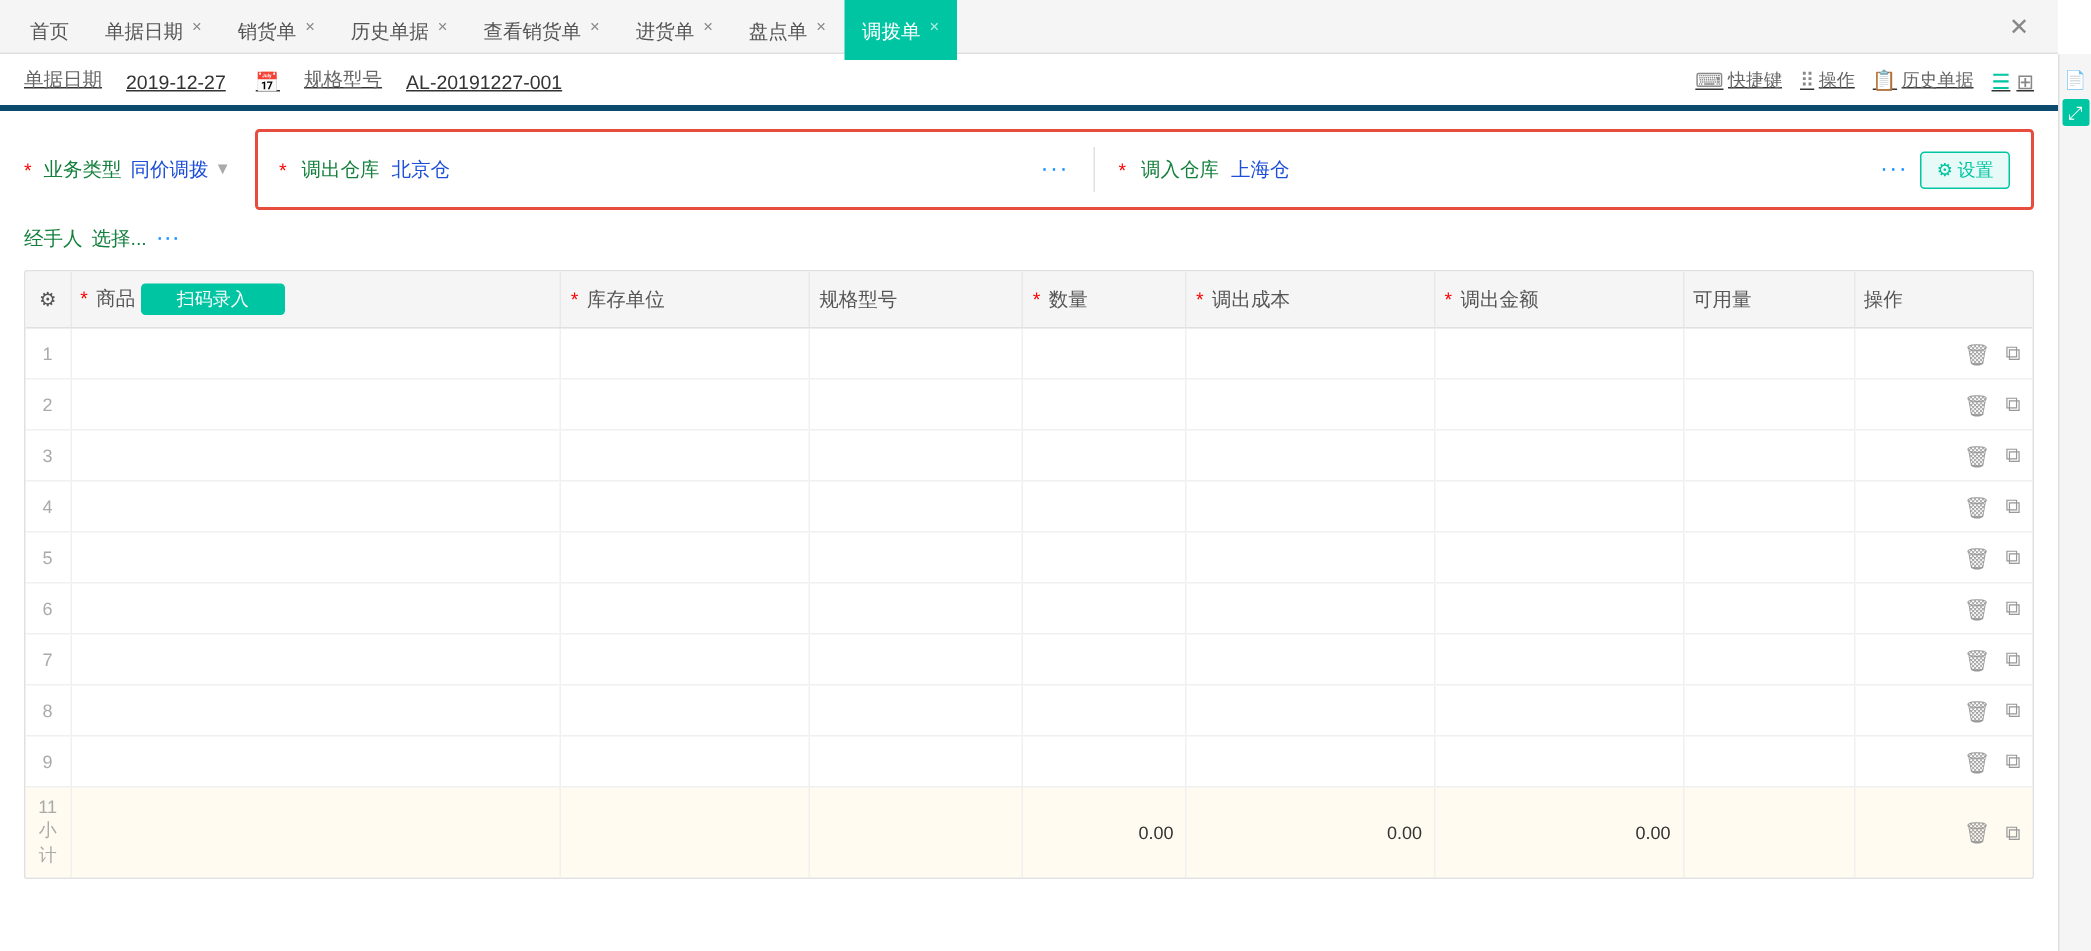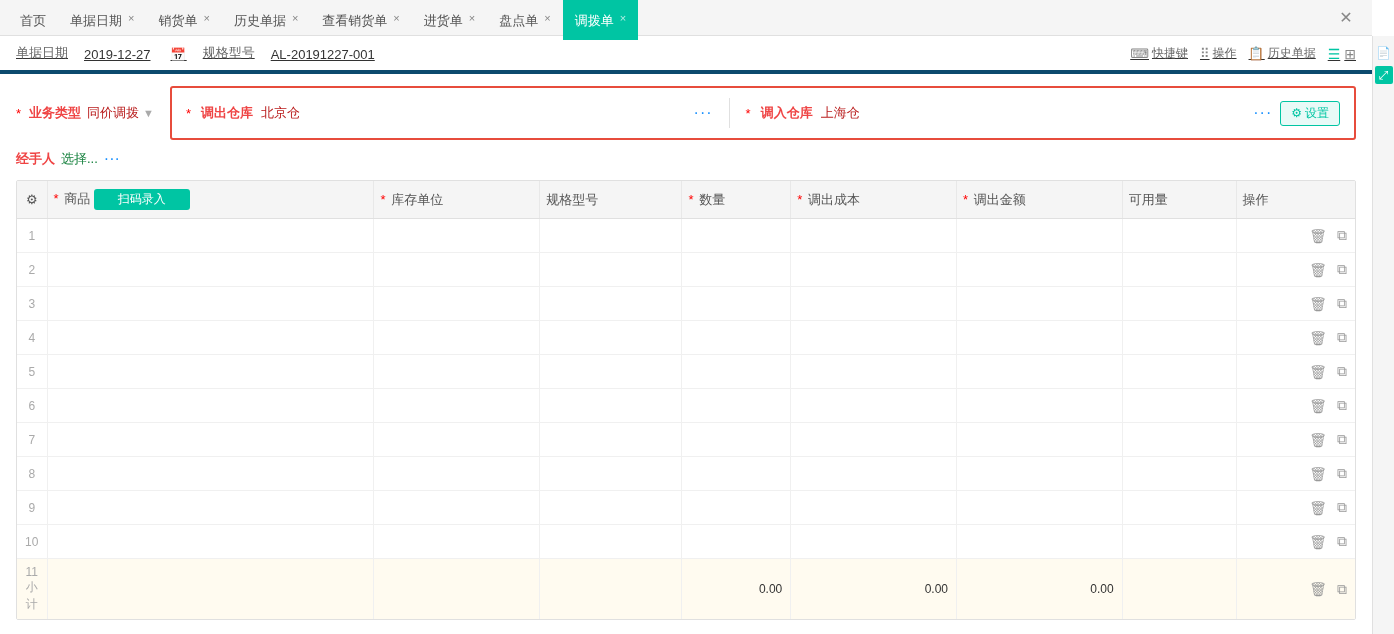--- a/index.html
+++ b/index.html
@@ -106,32 +106,31 @@
       gap: 16px;
     }
 
     .form-field {
       display: flex;
       align-items: center;
       gap: 6px;
     }
 
     .field-label {
-      color: #ef4444;
+      color: #15803d;
       font-size: 13px;
       white-space: nowrap;
-      font-weight: bold;
     }
     .required-star {
       color: #f00;
       margin-right: 2px;
     }
 
     .field-value {
-      color: #b91c1c;
+      color: #1d4ed8;
       font-size: 13px;
     }
 
     .select-field {
       display: flex;
       align-items: center;
       gap: 4px;
       cursor: pointer;
     }
     .select-arrow {
@@ -648,36 +647,20 @@
         <td></td>
         <td></td>
         <td></td>
         <td>
           <div class="col-actions">
             <span class="action-icon">🗑</span>
             <span class="action-icon">⧉</span>
           </div>
         </td>
       </tr>
-            <tr>
-        <td class="row-num">10</td>
-        <td></td>
-        <td></td>
-        <td></td>
-        <td></td>
-        <td></td>
-        <td></td>
-        <td></td>
-        <td>
-          <div class="col-actions">
-            <span class="action-icon">🗑</span>
-            <span class="action-icon">⧉</span>
-          </div>
-        </td>
-      </tr>
             <tr class="subtotal-row">
         <td class="row-num"><span style="color:#aaa;font-size:12px;">11</span><br><span style="color:#aaa;font-size:12px;">小计</span></td>
         <td></td>
         <td></td>
         <td></td>
         <td style="text-align:right; padding-right: 8px;">0.00</td>
         <td style="text-align:right; padding-right: 8px;">0.00</td>
         <td style="text-align:right; padding-right: 8px;">0.00</td>
         <td></td>
         <td>

